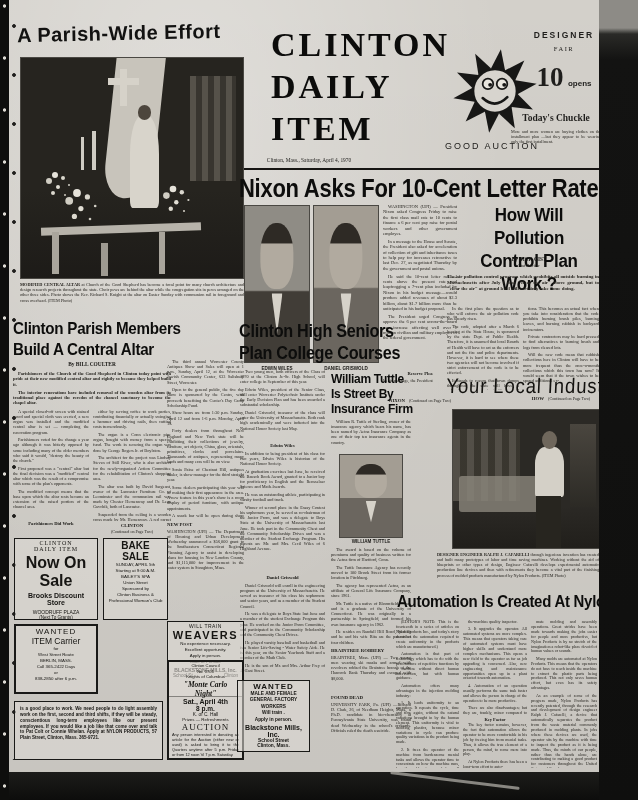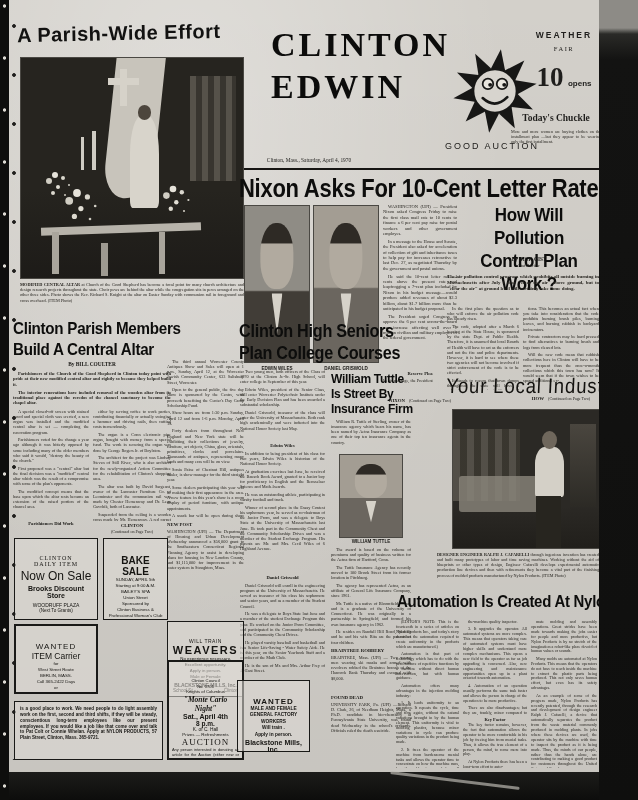--- a/index.html
+++ b/index.html
@@ -40,42 +40,43 @@
   .photo{position:absolute;background:#33312d;overflow:hidden;box-shadow:0 0 0 1px #4a4843;}
   .portrait{background:linear-gradient(180deg,#8f8c85 0 54%,#413d37 55% 100%);}
   .portrait::before{content:"";position:absolute;left:50%;top:11%;width:52%;height:42%;
     transform:translateX(-50%);border-radius:46% 46% 42% 42%;
     background:linear-gradient(180deg,#2e2a25 0 30%,#b1aa9f 32% 100%);}
   .portrait::after{content:"";position:absolute;left:50%;bottom:18%;width:17%;height:26%;
     transform:translateX(-50%);background:#d6d2c9;clip-path:polygon(0 0,100% 0,50% 100%);}
   .portrait.light{background:linear-gradient(180deg,#a39d93 0 52%,#6b665f 53% 100%);}
   
   .boxad{position:absolute;border:1px solid #191917;background:rgba(222,219,213,.55);
-    text-align:center;overflow:hidden;padding:16px 3px;box-sizing:border-box;color:#161512;}
+    text-align:center;overflow:hidden;padding:1px 3px;box-sizing:border-box;color:#161512;}
   .boxad.heavy{border-width:2px;}
   .adsmall{font-size:4.4px;line-height:1.35;}
   .adbody{font-size:4.4px;line-height:1.3;text-align:left;text-align:justify;}
   .flowers{position:absolute;width:6px;height:6px;border-radius:50%;background:#e6e3da;
     box-shadow:8px 3px 0 -1px #dad7cd,-6px 6px 0 0 #d0cdc3,3px 12px 0 -1px #e1ded4,
       14px 10px 0 -2px #d5d2c8,-2px 18px 0 -1px #dcd9cf,10px 20px 0 -2px #ccc9bf;}
   .rule{position:absolute;background:#161513;}
 </style>
 </head>
 <body>
 
 <div class="screen">
 
   <div class="page">
     <div class="punchmarks"></div>
 
     <div class="t" style="left:8px;top:22px;font-size:20px;letter-spacing:.5px;transform:rotate(-1.2deg);font-weight:600;color:#121211;">A Parish-Wide Effort</div>
 
     <div class="t serif" style="left:262px;top:24px;font-size:34px;font-weight:700;letter-spacing:3px;line-height:42px;color:#0c0c0b;">
       <div>CLINTON</div>
-      <div>EDWIN</div>
+      <div>DAILY</div>
+      <div>ITEM</div>
     </div>
 
     <div class="t" style="left:442px;top:46px;width:88px;height:90px;">
       <svg viewBox="0 0 100 100" width="88" height="90" aria-hidden="true">
         <g fill="#171716">
           <g transform="rotate(8 50 50)">
               <polygon points="50,2 42,25 58,25"></polygon>
             </g>
           <g transform="rotate(44 50 50)">
               <polygon points="50,2 42,25 58,25"></polygon>
@@ -109,21 +110,21 @@
         <circle cx="42" cy="42" r="6" fill="#e9e6df" stroke="#171716" stroke-width="2"></circle>
         <circle cx="58" cy="42" r="6" fill="#e9e6df" stroke="#171716" stroke-width="2"></circle>
         <circle cx="44.5" cy="43" r="2.2" fill="#171716"></circle>
         <circle cx="60.5" cy="43" r="2.2" fill="#171716"></circle>
         <path d="M36,58 Q50,71 64,57" fill="none" stroke="#171716" stroke-width="3" stroke-linecap="round"></path>
       </svg>
     </div>
 
     <div class="t" style="left:428px;top:141px;width:110px;text-align:center;font-size:9px;letter-spacing:2px;color:#1c1b19;">GOOD AUCTION</div>
 
-    <div class="t" style="left:522px;top:30px;width:66px;text-align:center;font-size:8.5px;font-weight:700;letter-spacing:2px;">WEATHER</div>
+    <div class="t" style="left:522px;top:30px;width:66px;text-align:center;font-size:8.5px;font-weight:700;letter-spacing:2px;">DESIGNER</div>
     <div class="t serif" style="left:522px;top:45px;width:66px;text-align:center;font-size:6.5px;letter-spacing:1.5px;">FAIR</div>
     <div class="t" style="left:520px;top:62px;width:70px;text-align:center;">
       <span class="serif" style="font-size:27px;font-weight:700;">10</span>
       <span style="font-size:8px;font-weight:700;">opens</span>
     </div>
     <div class="t serif" style="left:502px;top:113px;width:90px;text-align:center;font-size:9.5px;font-weight:700;">Today's Chuckle</div>
     <div class="t cap" style="left:502px;top:129px;width:90px;height:24px;font-size:4.2px;">More and more women are buying clothes on the installment plan —but they appear to be wearing only the first installment.</div>
 
     <div class="t serif" style="left:48px;top:157px;font-size:5.2px;">Vol. 77, No. 218.</div>
     <div class="t serif" style="left:180px;top:157px;width:240px;text-align:center;font-size:5.4px;">Clinton, Mass., Saturday, April 4, 1970</div>
@@ -315,21 +316,21 @@
       </div>
     <div class="t body-col" style="left:522px;top:620px;width:66px;height:148px;font-size:4.1px;">
         <p>mate molding and assembly operations. Great strides have been made towards making the jobs easier for people and more productive, but Nylon Products is by no stretch of the imagination a robot-like place devoid of human values or sounds.</p>
         <p>Many molds are automated at Nylon Products. This means that the operators do not have to reach inside the machine to extract the plastic parts being produced. This not only saves human effort, but even has its safety advantages.</p>
         <p>As an example of some of the progress made, Nylon Products has recently patented, through the research and development of design engineer Ralph J. Cafarelli, a device that automatically separates the product from the waste material commonly produced in molding plants. In jobs where these devices are used, the operator sits by the machine with time to inspect the product as it is being made. Thus, the minds of our people, rather than the hands alone, are contributing to making a good product for customers throughout the United States and Canada.</p>
       </div>
 
     <div class="boxad" style="left:5px;top:538px;width:84px;height:82px;">
       <div class="serif" style="font-size:6px;letter-spacing:1px;">CLINTON</div>
       <div class="serif" style="font-size:6px;letter-spacing:1px;">DAILY ITEM</div>
-      <div style="font-size:12px;font-weight:400;margin-top:2px;">Now On Sale</div>
+      <div style="font-size:16px;font-weight:700;margin-top:2px;">Now On Sale</div>
       <div style="font-size:7px;font-weight:700;margin-top:2px;">Brooks Discount</div>
       <div style="font-size:7px;font-weight:700;">Store</div>
       <div style="font-size:5px;margin-top:3px;">WOODRUFF PLAZA</div>
       <div style="font-size:4.6px;">(Next To Grants)</div>
     </div>
 
     <div class="boxad" style="left:94px;top:538px;width:65px;height:82px;">
       <div style="font-size:10px;font-weight:700;">BAKE SALE</div>
       <div class="adsmall nolist">
           <p>SUNDAY, APRIL 5th</p>

